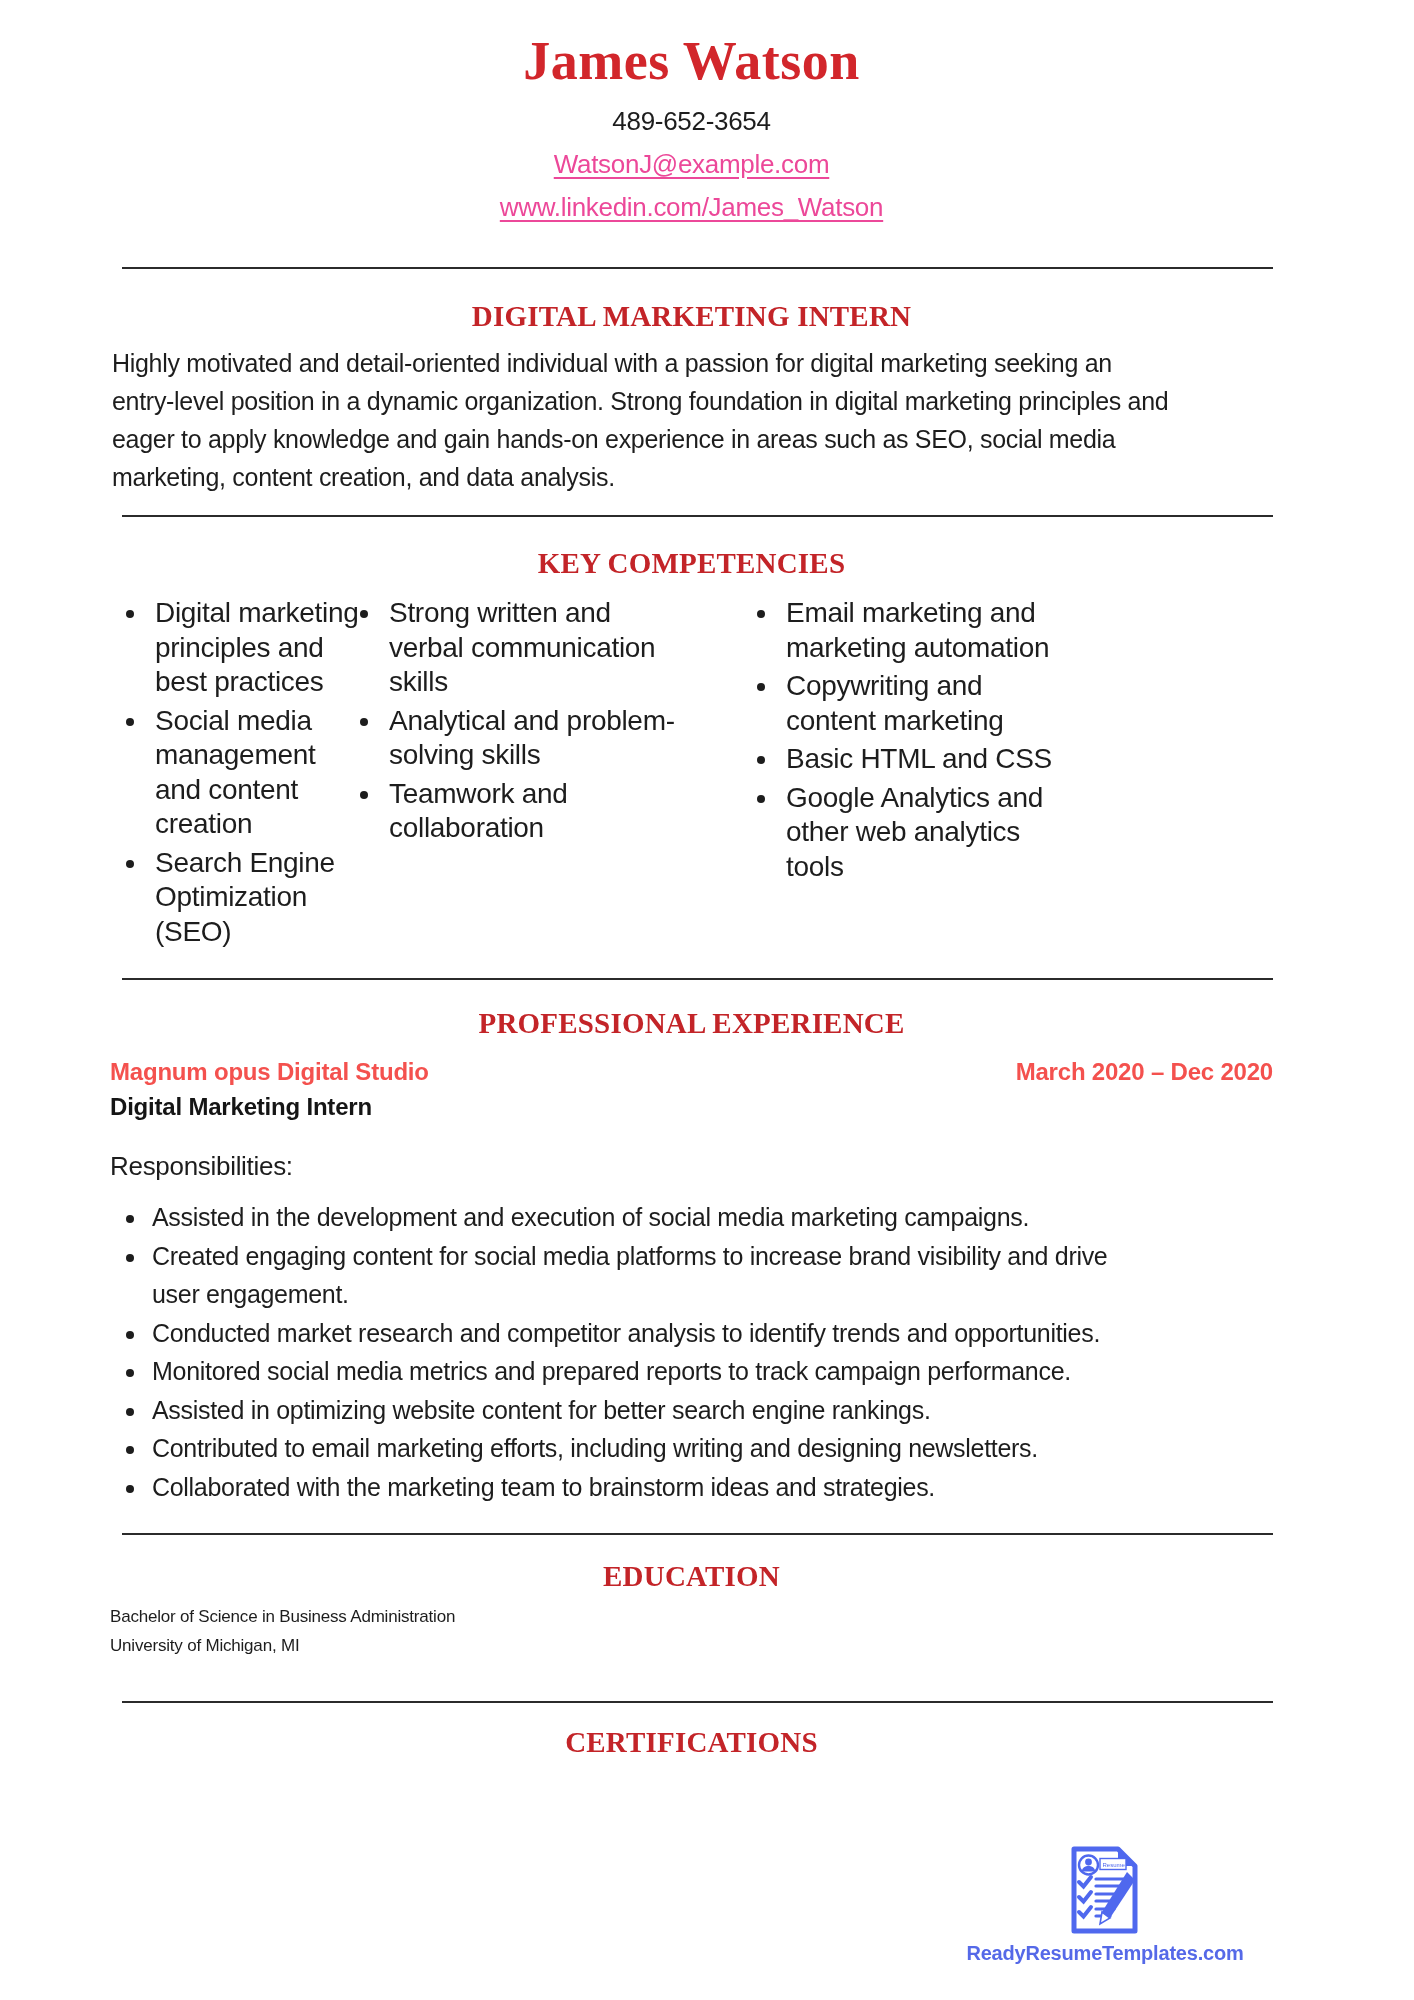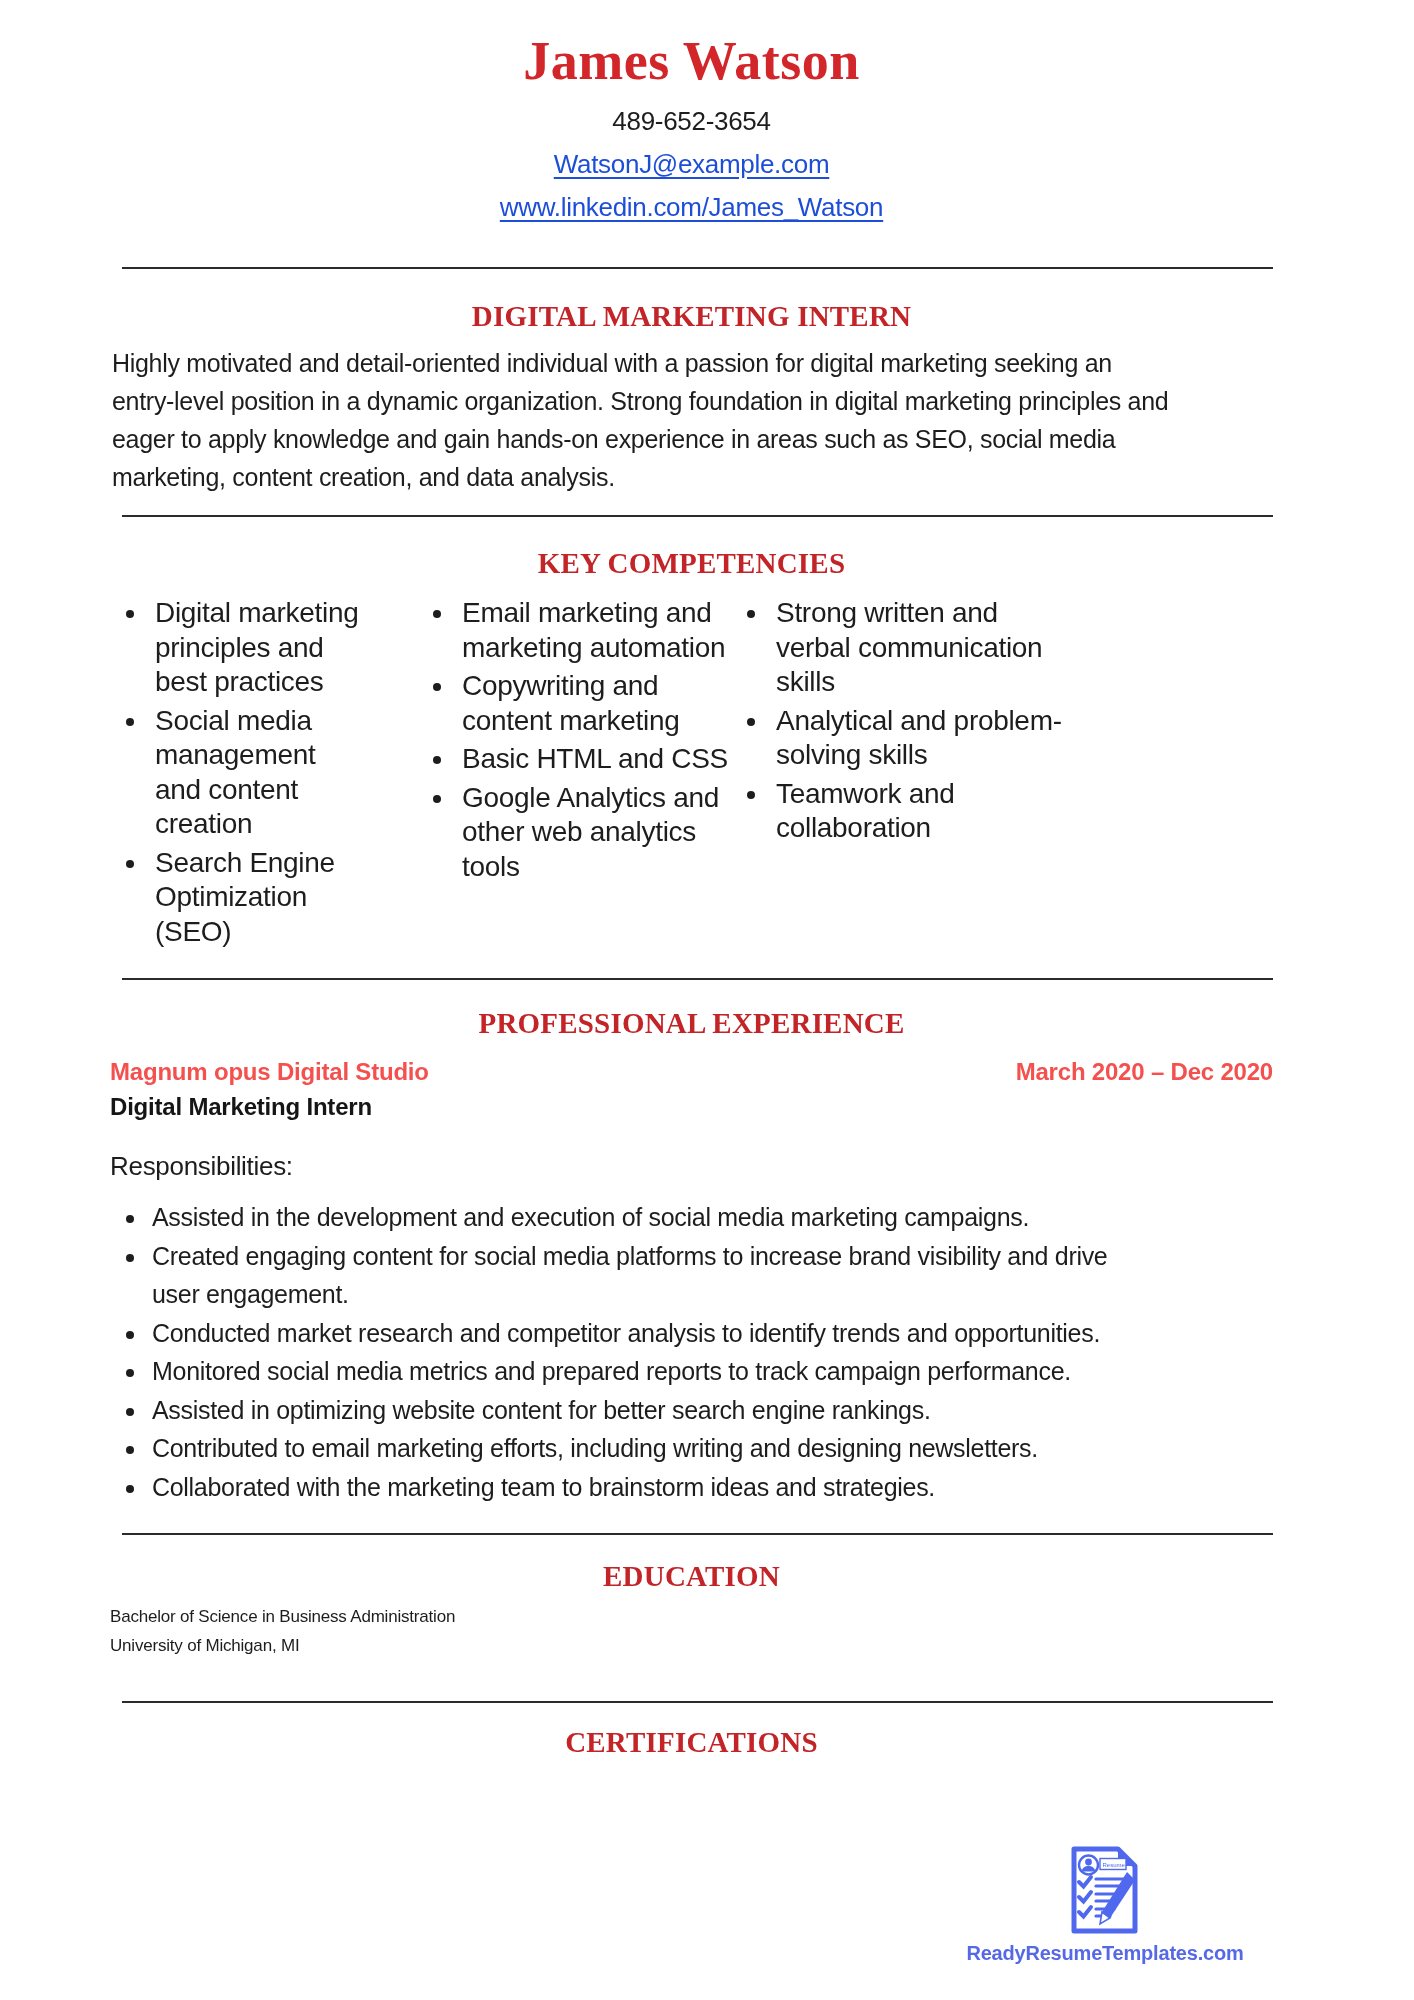--- a/index.html
+++ b/index.html
@@ -16,21 +16,21 @@
   .rheader{text-align:center;}
   .name{
     font-family:"Liberation Serif", serif;
     font-weight:bold;
     font-size:54px;line-height:66px;
     color:#d2262b;
     margin:28px 0 6px 0;
     letter-spacing:0.5px;
   }
   .contact{font-size:26px;line-height:43px;letter-spacing:-0.3px;}
-  .contact a{color:#1d4ed8;text-decoration:underline;text-underline-offset:4px;}
+  .contact a{color:#ec4899;text-decoration:underline;text-underline-offset:4px;}
   .contact .plain{text-decoration:none;}
 
   hr.divider{
     border:none;border-top:2px solid #2b2b2b;
     margin:0 0 0 12px;width:1151px;
   }
   hr.d1{margin-top:38px;}
   hr.d2{margin-top:19px;}
   hr.d3{margin-top:25px;}
   hr.d4{margin-top:27px;}
@@ -122,33 +122,33 @@
     <div class="sec2">
       <h2 class="sec">KEY COMPETENCIES</h2>
       <div class="comp-row">
         <div class="comp-col col1">
           <ul>
             <li>Digital marketing principles and best practices</li>
             <li>Social media management and content creation</li>
             <li>Search Engine Optimization (SEO)</li>
           </ul>
         </div>
+        <div class="comp-col col3">
+          <ul>
+            <li>Strong written and verbal communication skills</li>
+            <li>Analytical and problem-solving skills</li>
+            <li>Teamwork and collaboration</li>
+          </ul>
+        </div>
         <div class="comp-col col2">
           <ul>
             <li>Email marketing and marketing automation</li>
             <li>Copywriting and content marketing</li>
             <li>Basic HTML and CSS</li>
             <li>Google Analytics and other web analytics tools</li>
-          </ul>
-        </div>
-        <div class="comp-col col3">
-          <ul>
-            <li>Strong written and verbal communication skills</li>
-            <li>Analytical and problem-solving skills</li>
-            <li>Teamwork and collaboration</li>
           </ul>
         </div>
       </div>
     </div>
 
     <hr class="divider d3">
 
     <div class="sec3">
       <h2 class="sec">PROFESSIONAL EXPERIENCE</h2>
       <div class="exp-head">

